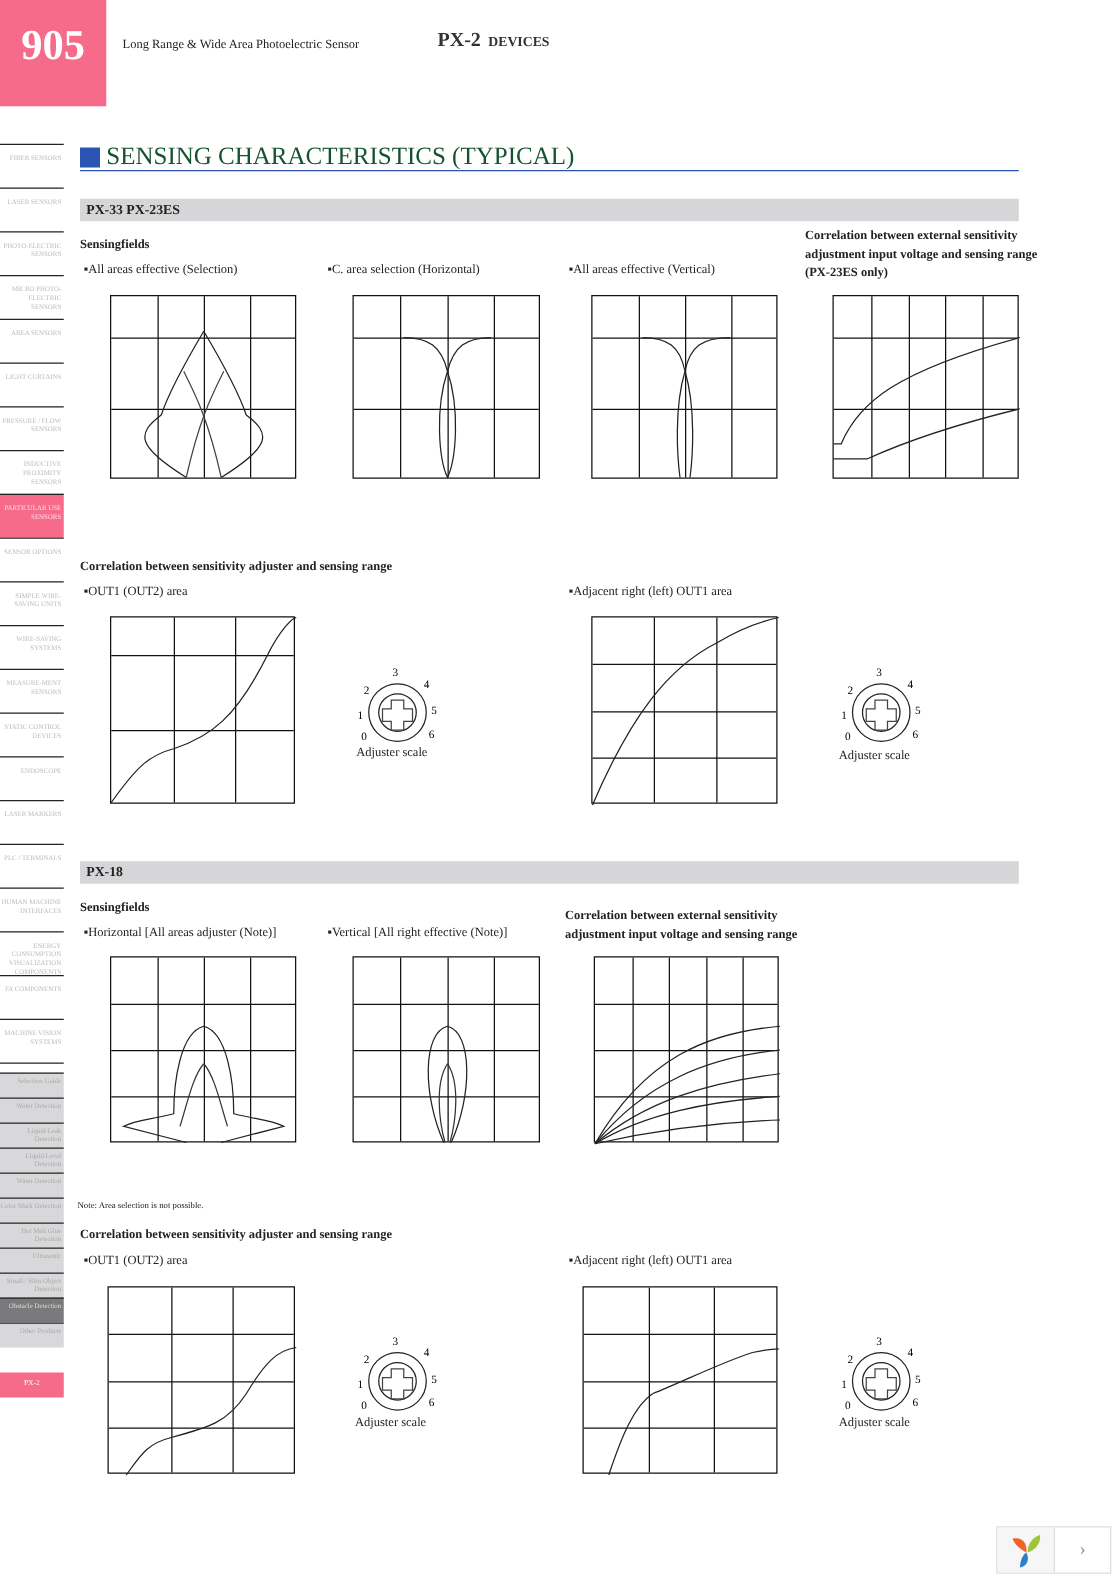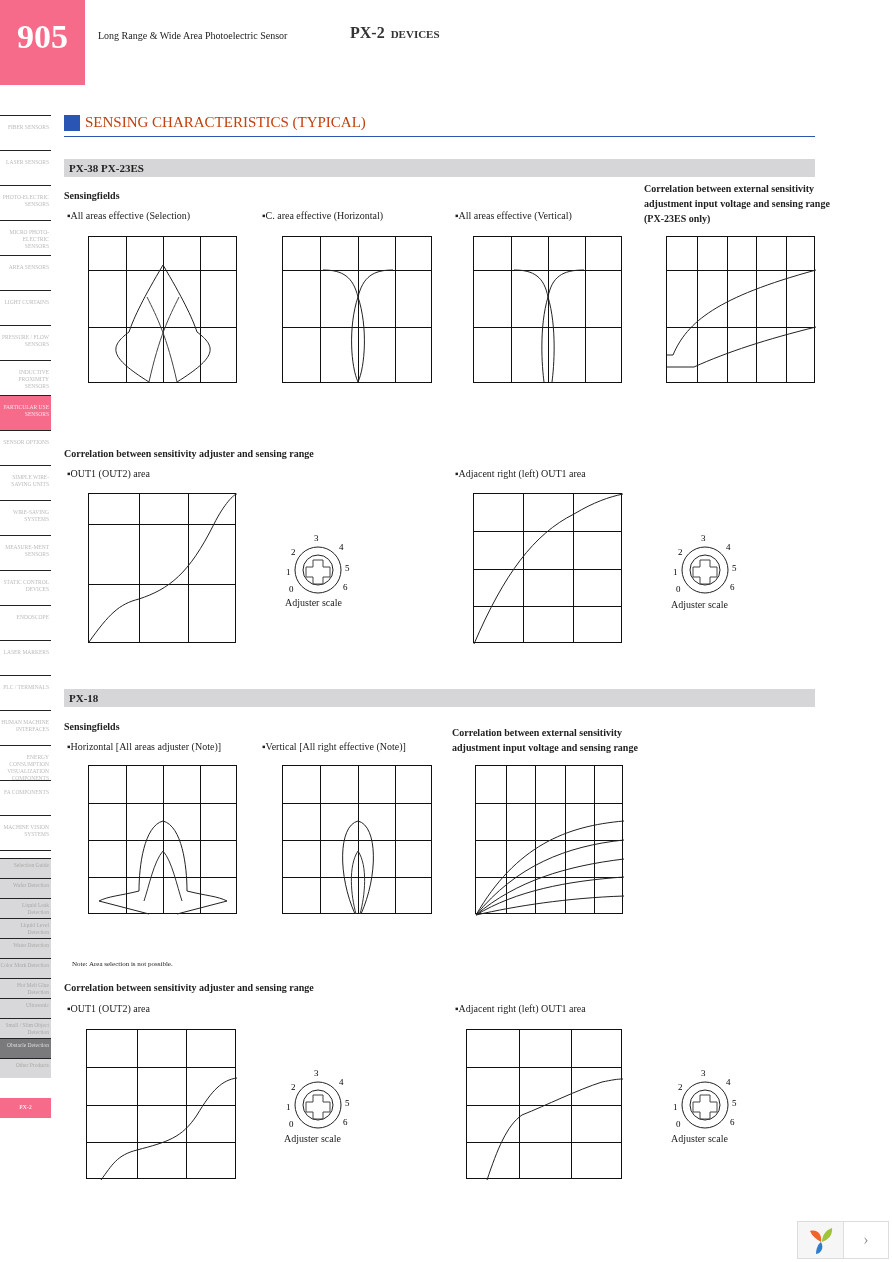--- a/index.html
+++ b/index.html
@@ -11,21 +11,21 @@
 .hdr-series span{font-size:11px;margin-left:6px}
 .side{position:absolute;left:0;top:115px;width:51px}
 .side-item{border-top:1px solid #222;height:35px;font-size:5.5px;color:#bbb;text-align:right;padding:8px 2px 0 0;line-height:7px;font-family:"Liberation Serif",serif}
 .side-item.active{background:#f76b8a;color:#fde}
 .side-gray{position:absolute;left:0;top:858px;width:51px}
 .side-g{height:20px;background:#d8d8da;border-top:1px solid #222;font-size:5.5px;color:#aaa;text-align:right;padding:3px 2px 0 0;line-height:7px}
 .side-g.dark{background:#7a7a7c;color:#ddd}
 .side-px{position:absolute;left:0;top:1098px;width:51px;height:20px;background:#f76b8a;color:#fff;font-size:6px;text-align:center;padding-top:6px}
 .sec-title{position:absolute;left:64px;top:114px;display:flex;align-items:center}
 .sec-sq{width:16px;height:16px;background:#2a55b5;margin-right:5px}
-.sec-txt{color:#c2410c;font-size:15px}
+.sec-txt{color:#14532d;font-size:20px}
 .sec-line{position:absolute;left:64px;top:136px;width:751px;height:1px;background:#2a55b5}
 .band{position:absolute;left:64px;width:751px;height:18px;background:#d6d6d8;font-weight:bold;font-size:11px;padding:3px 5px}
 .lbl{position:absolute;font-size:10px}
 .lbl.b{font-weight:bold}
 .chart{position:absolute;border:1px solid #111}
 .grid-v,.grid-h{position:absolute;background:#111}
 .grid-v{width:1px;top:0;bottom:0}
 .grid-h{height:1px;left:0;right:0}
 .dial{position:absolute;width:70px;height:80px}
 .nav-r{position:absolute;left:797px;top:1221px;width:92px;height:38px;border:1px solid #ddd;display:flex}
@@ -79,24 +79,24 @@
     <div class="side-g">Other Products</div>
   </div>
 <div class="side-px">PX-2</div>
 
 <div class="sec-title">
     <div class="sec-sq"></div>
     <span class="sec-txt">SENSING CHARACTERISTICS (TYPICAL)</span>
   </div>
 <div class="sec-line"></div>
 
-<div class="band" style="top:159px">PX-38  PX-23ES</div>
+<div class="band" style="top:159px">PX-33  PX-23ES</div>
 <div class="lbl b" style="left:64px;top:190px">Sensingfields</div>
 <div class="lbl" style="left:67px;top:210px">▪<span>All areas effective (Selection)</span></div>
-<div class="lbl" style="left:262px;top:210px">▪<span>C. area effective (Horizontal)</span></div>
+<div class="lbl" style="left:262px;top:210px">▪<span>C. area selection (Horizontal)</span></div>
 <div class="lbl" style="left:455px;top:210px">▪<span>All areas effective (Vertical)</span></div>
 <div class="lbl b" style="left:644px;top:181px;width:200px;line-height:15px">Correlation between external sensitivity adjustment input voltage and sensing range (PX-23ES only)</div>
 
 <div class="chart" style="left:88px;top:236px;width:149px;height:147px">
   <div class="grid-v" style="left:37px"></div>
     <div class="grid-v" style="left:74px"></div>
     <div class="grid-v" style="left:111px"></div>
   <div class="grid-h" style="top:33px"></div>
     <div class="grid-h" style="top:90px"></div>
   <svg width="149" height="147">
@@ -231,21 +231,21 @@
     <div class="grid-h" style="top:74px"></div>
     <div class="grid-h" style="top:111px"></div>
   <svg width="148" height="149">
       <path d="M0,149 C40,80 90,60 148,55" fill="none" stroke="#222"></path>
       <path d="M0,149 C40,100 90,80 148,74" fill="none" stroke="#222"></path>
       <path d="M0,149 C40,115 90,100 148,93" fill="none" stroke="#222"></path>
       <path d="M0,149 C40,125 90,115 148,111" fill="none" stroke="#222"></path>
       <path d="M0,149 C40,140 90,132 148,130" fill="none" stroke="#222"></path>
     </svg>
 </div>
-<div class="lbl" style="left:72px;top:960px;font-size:7px">Note: Area selection is not possible.</div>
+<div class="lbl" style="left:62px;top:960px;font-size:7px">Note: Area selection is not possible.</div>
 
 <div class="lbl b" style="left:64px;top:982px">Correlation between sensitivity adjuster and sensing range</div>
 <div class="lbl" style="left:67px;top:1003px">▪<span>OUT1 (OUT2) area</span></div>
 <div class="lbl" style="left:455px;top:1003px">▪<span>Adjacent right (left) OUT1 area</span></div>
 
 <div class="chart" style="left:86px;top:1029px;width:150px;height:150px">
   <div class="grid-v" style="left:50px"></div>
     <div class="grid-v" style="left:99px"></div>
   <div class="grid-h" style="top:37px"></div>
     <div class="grid-h" style="top:75px"></div>

